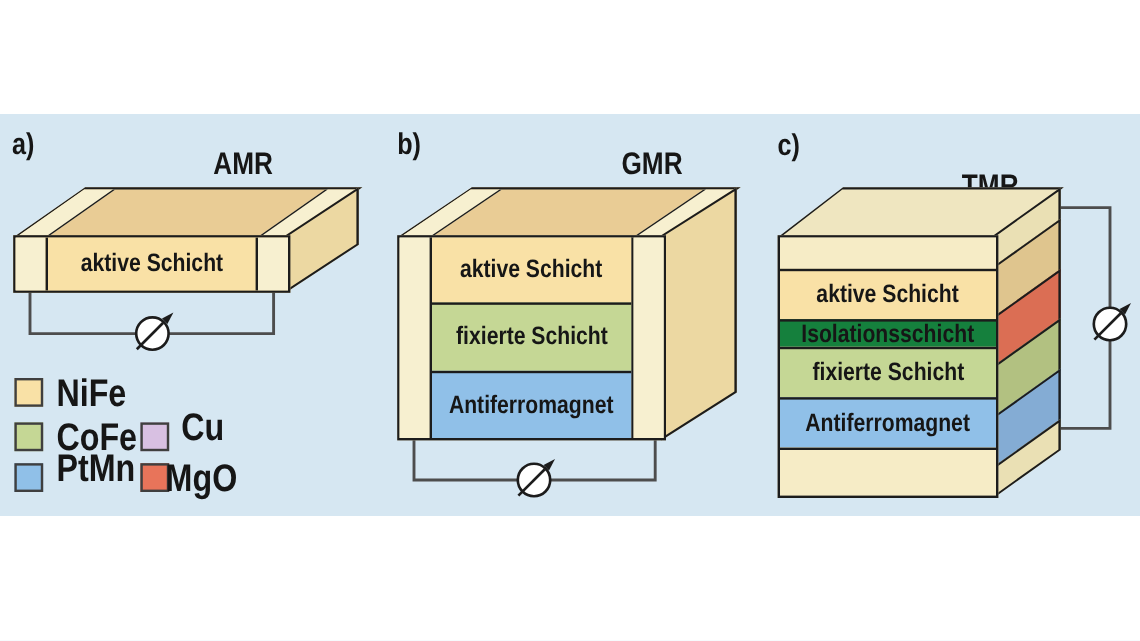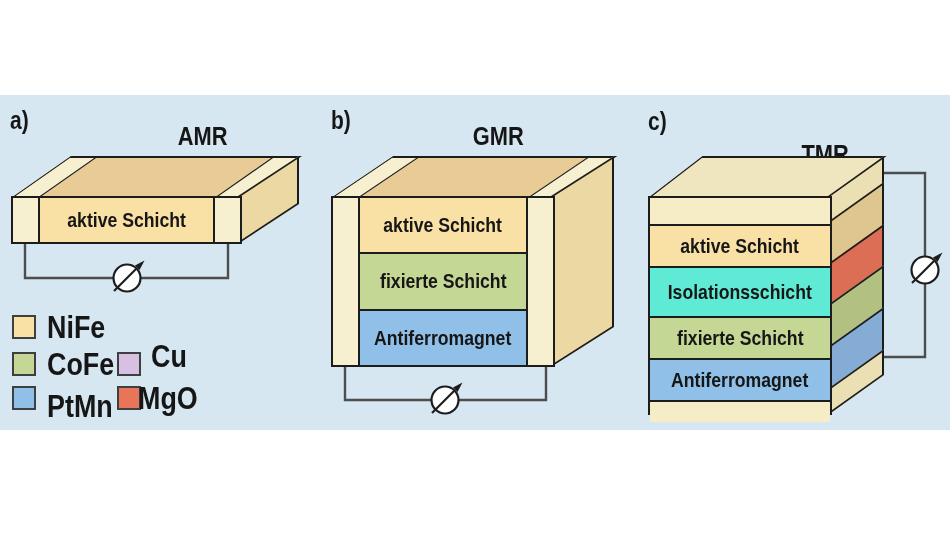--- a/index.html
+++ b/index.html
@@ -84,21 +84,21 @@
     <div class="layer">
       <span class="ctc">aktive Schicht</span>
     </div>
   </div>
   <div class="pillar"></div>
 </div>
 
 <div class="abs panel-letter" style="left:331px;top:107px">
   <span class="ct">b)</span>
 </div>
-<div class="abs panel-title" style="left:409px;top:123px;width:120px">
+<div class="abs panel-title" style="left:454px;top:123px;width:120px">
   <span class="ctc">GMR</span>
 </div>
 
 <div class="face topface" style="left:331px;top:156px;width:224px;height:42px;background:#E9CC95;transform:skewX(-56deg)">
   <div class="strip strip-l"></div>
   <div class="strip strip-r"></div>
 </div>
 <div class="face sideface" style="left:551px;top:196px;width:63px;height:171px;background:#ECD8A2;transform:skewY(-32.4deg)"></div>
 <div class="face front" style="left:331px;top:196px;width:224px;height:171px;background:#F7F0D0">
   <div class="pillar"></div>
@@ -131,21 +131,21 @@
 <div class="face sideface" style="left:828px;top:305px;width:56px;height:44px;background:#B2C181;transform:skewY(-35.5deg)"></div>
 <div class="face sideface" style="left:828px;top:347px;width:56px;height:44px;background:#84ACD4;transform:skewY(-35.5deg)"></div>
 <div class="face sideface" style="left:828px;top:389px;width:56px;height:26px;background:#EAE0B4;transform:skewY(-35.5deg)"></div>
 
 <div class="face" style="left:648px;top:196px;width:184px;height:219px;background:#F6ECC6">
   <div class="stack stack-noborder" style="height:100%">
     <div class="layer fixedh" style="height:26px;background:#F6ECC6"></div>
     <div class="layer fixedh" style="height:42px;background:#F9E1A6">
       <span class="ctc">aktive Schicht</span>
     </div>
-    <div class="layer fixedh" style="height:50px;background:#5eead4">
+    <div class="layer fixedh" style="height:23px;background:#15803d">
       <span class="ctc">Isolationsschicht</span>
     </div>
     <div class="layer fixedh" style="height:42px;background:#C5D795">
       <span class="ctc">fixierte Schicht</span>
     </div>
     <div class="layer fixedh" style="height:42px;background:#90C0E8">
       <span class="ctc">Antiferromagnet</span>
     </div>
     <div class="layer fixedh" style="height:22px;background:#F6ECC6;border-top:2px solid #1c1c1c"></div>
   </div>
@@ -156,21 +156,21 @@
   <div class="legend-label" style="left:47px;top:315px">
     <span class="ct">NiFe</span>
   </div>
 
   <div class="swatch" style="left:12px;top:352px;background:#C5D795"></div>
   <div class="legend-label" style="left:47px;top:352px">
     <span class="ct">CoFe</span>
   </div>
 
   <div class="swatch" style="left:12px;top:386px;background:#90C0E8"></div>
-  <div class="legend-label" style="left:47px;top:394px">
+  <div class="legend-label" style="left:47px;top:378px">
     <span class="ct">PtMn</span>
   </div>
 
   <div class="swatch" style="left:117px;top:352px;background:#D8C0E2"></div>
   <div class="legend-label" style="left:151px;top:344px">
     <span class="ct">Cu</span>
   </div>
 
   <div class="swatch" style="left:117px;top:386px;background:#E8745A"></div>
   <div class="legend-label" style="left:138px;top:386px">

